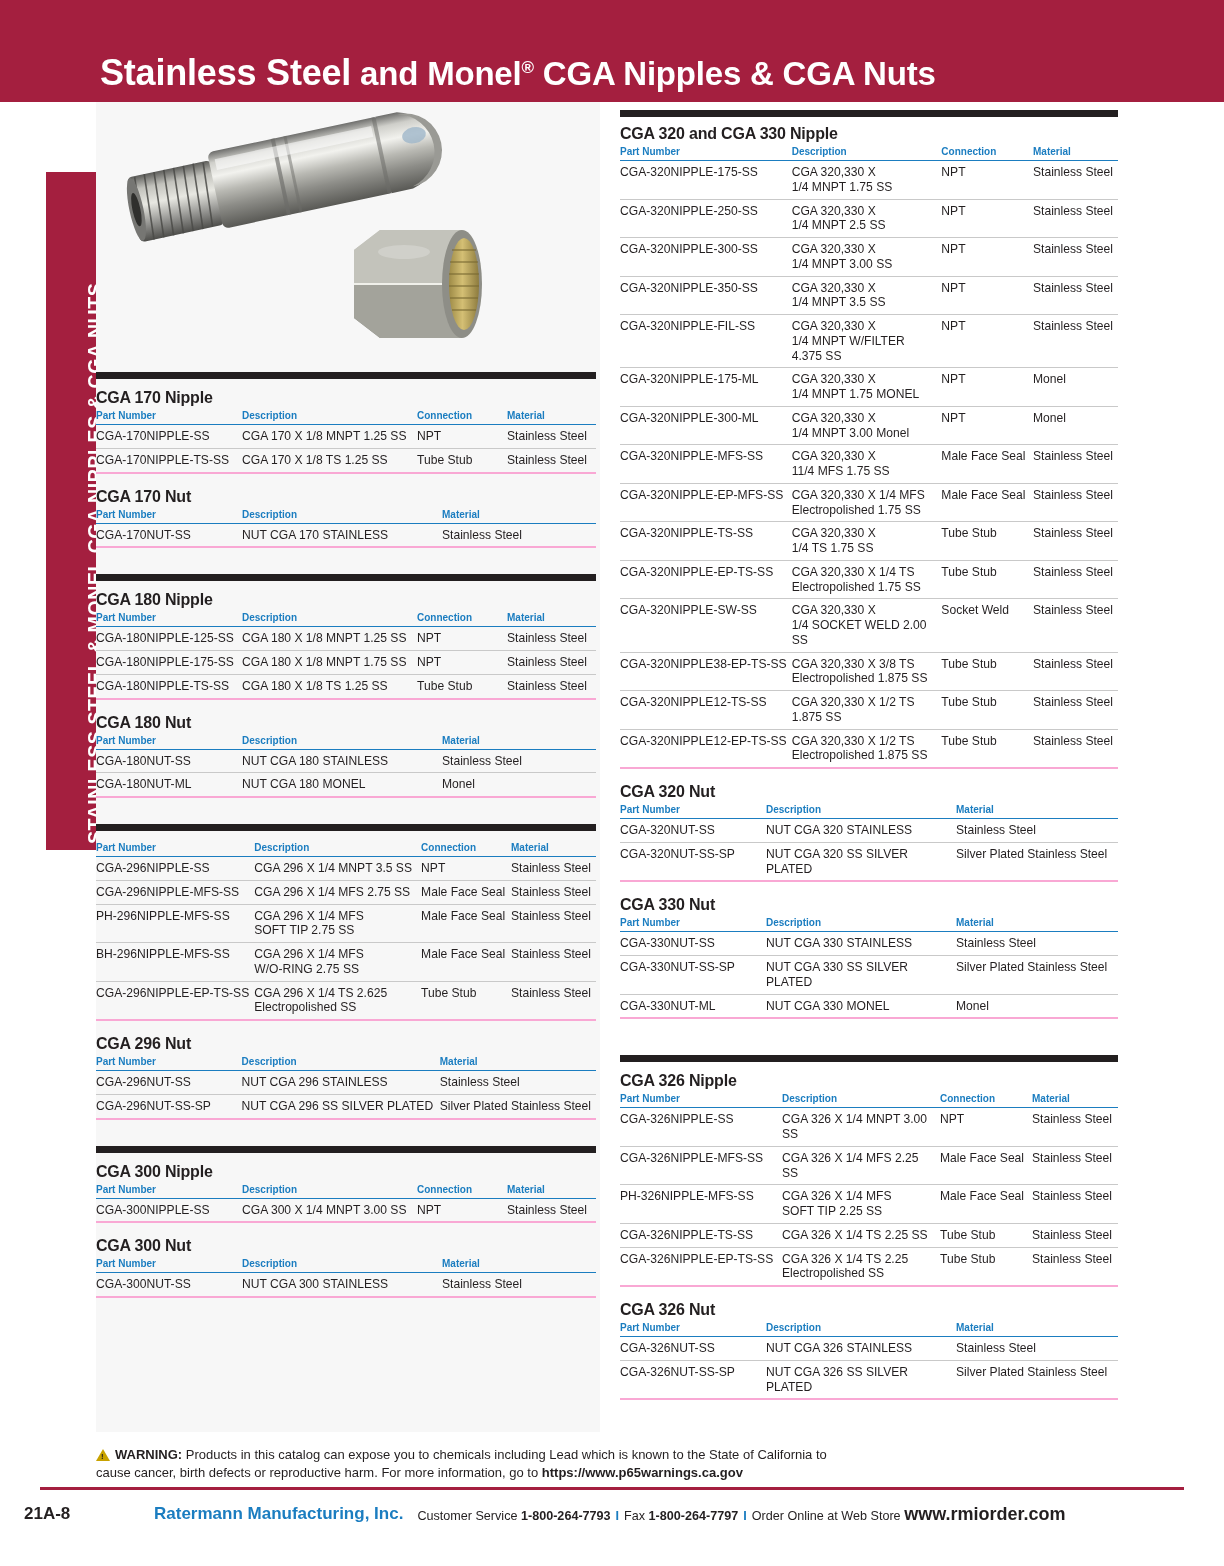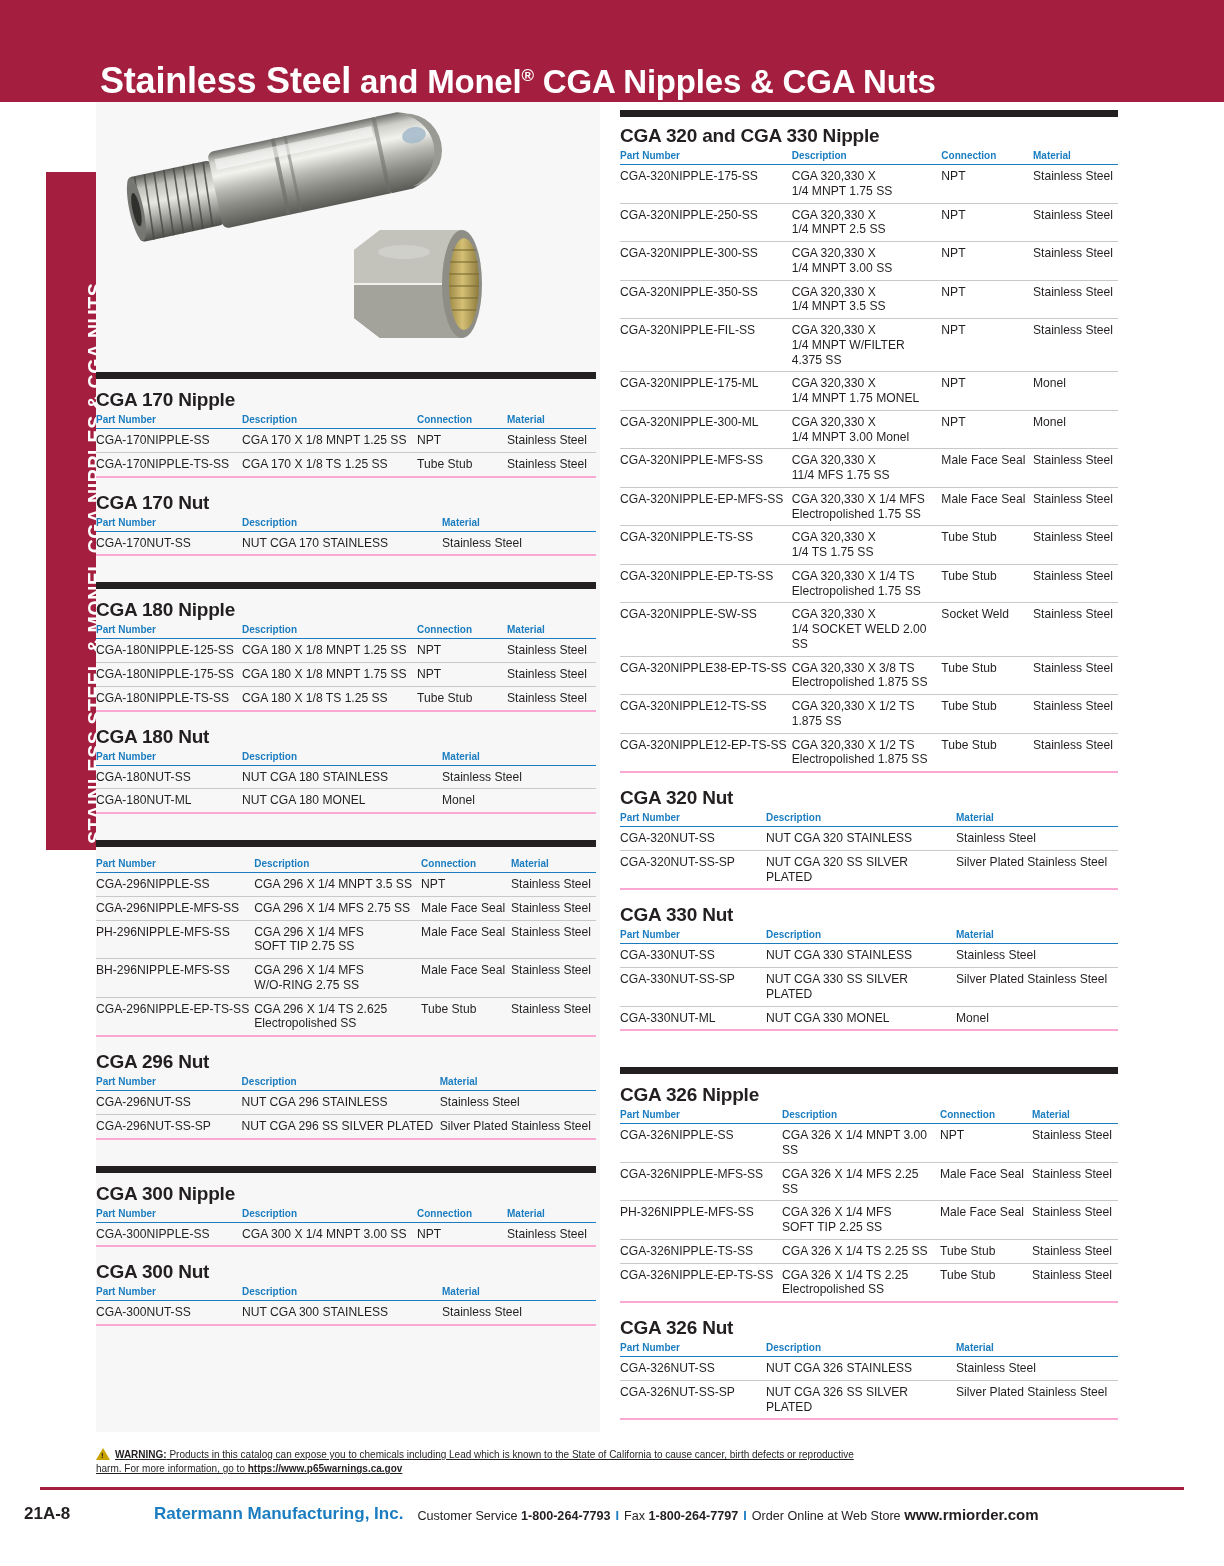--- a/index.html
+++ b/index.html
@@ -11,21 +11,21 @@
     overflow:hidden;
     -webkit-font-smoothing:antialiased;
   }
 
   
   .header-band{
     position:absolute;left:0;top:0;width:1224px;height:102px;
     background:#a41f3f;
   }
   .header-title{
-    position:absolute;left:100px;top:60px;
+    position:absolute;left:100px;top:52px;
     color:#ffffff;
     font-size:33px;font-weight:bold;
     letter-spacing:-0.2px;
     white-space:nowrap;
     text-align:right;
   }
   .header-title .big{font-size:36px;font-weight:bold;}
   .header-title .reg{font-size:17px;vertical-align:super;}
 
   
@@ -57,21 +57,21 @@
 
   
   .col{position:absolute;}
   .col-left{left:96px;top:94px;width:500px;}
   .col-right{left:620px;top:110px;width:498px;}
 
   .blackbar{height:7px;background:#231f20;margin:0 0 10px 0;}
   .blackbar.tight{margin-bottom:8px;}
 
   .sec-title{
-    font-size:19px;font-weight:bold;color:#231f20;
+    font-size:16px;font-weight:bold;color:#231f20;
     margin:0 0 2px 0;letter-spacing:-0.2px;
   }
   .sec-title.sp{margin-top:14px;}
 
   table.pt{
     border-collapse:collapse;width:100%;
     font-size:12.1px;color:#231f20;
   }
   table.pt th{
     text-align:left;
@@ -121,21 +121,21 @@
     position:absolute;left:28px;top:22px;width:350px;height:120px;
     transform:rotate(-12deg);
   }
   .nut-img{
     position:absolute;left:248px;top:128px;width:152px;height:124px;
   }
 
   
   .warn{
     position:absolute;left:96px;top:1446px;width:760px;
-    font-size:10px;color:#231f20;line-height:1.42;text-decoration:underline;
+    font-size:13px;color:#231f20;line-height:1.42;
   }
   .warn b{font-weight:bold;}
   .warn-tri{
     display:inline-block;width:0;height:0;position:relative;top:2px;
     border-left:7px solid transparent;border-right:7px solid transparent;
     border-bottom:12px solid #c8a200;margin-right:5px;
   }
   .warn-tri:after{
     content:"!";position:absolute;left:-2px;top:2px;
     font-size:8px;color:#231f20;font-weight:bold;
@@ -148,21 +148,21 @@
   }
   .footer{
     position:absolute;left:24px;top:1494px;width:1160px;height:40px;
     display:flex;align-items:center;
   }
   .f-page{font-size:17px;font-weight:bold;color:#231f20;width:130px;}
   .f-company{font-size:17px;font-weight:bold;color:#1b7dc0;margin-right:14px;white-space:nowrap;}
   .f-text{font-size:12.6px;color:#231f20;white-space:nowrap;}
   .f-text b{font-weight:bold;}
   .f-sep{color:#1b7dc0;font-weight:bold;margin:0 5px;}
-  .f-web{font-size:15px;font-weight:bold;text-align:center;}
+  .f-web{font-size:18px;font-weight:bold;text-align:center;}
 </style>
 </head>
 <body>
 
 <div class="header-band">
   <div class="header-title">
     <span class="big">Stainless Steel</span><span> and Monel</span><span class="reg">®</span><span> CGA Nipples &amp; CGA Nuts</span>
   </div>
 </div>
 

